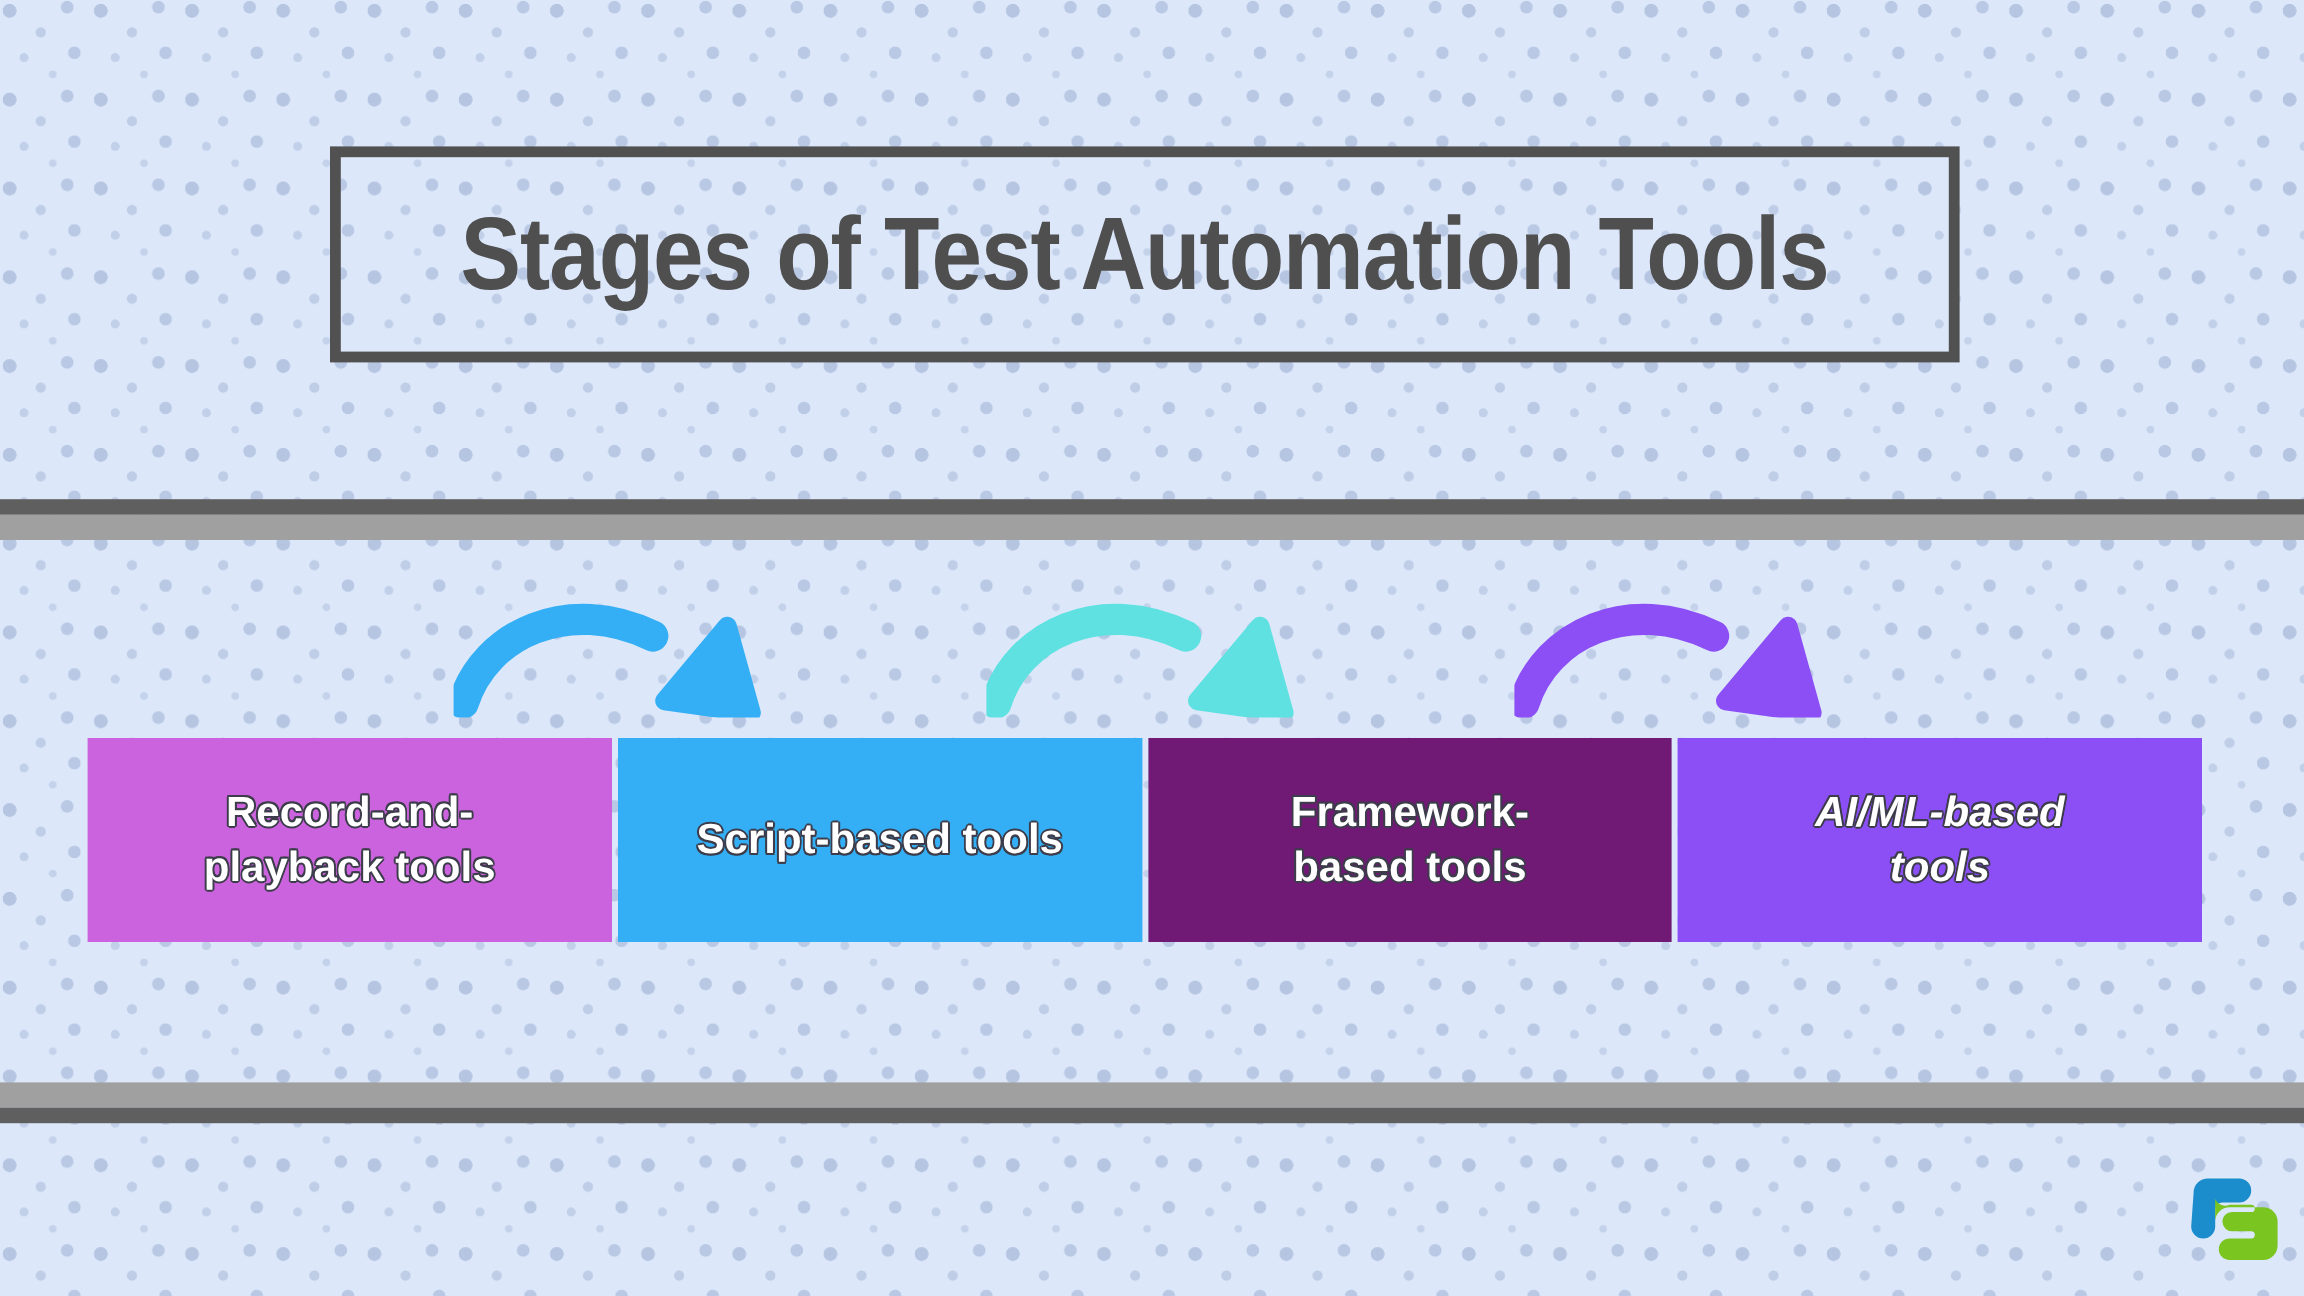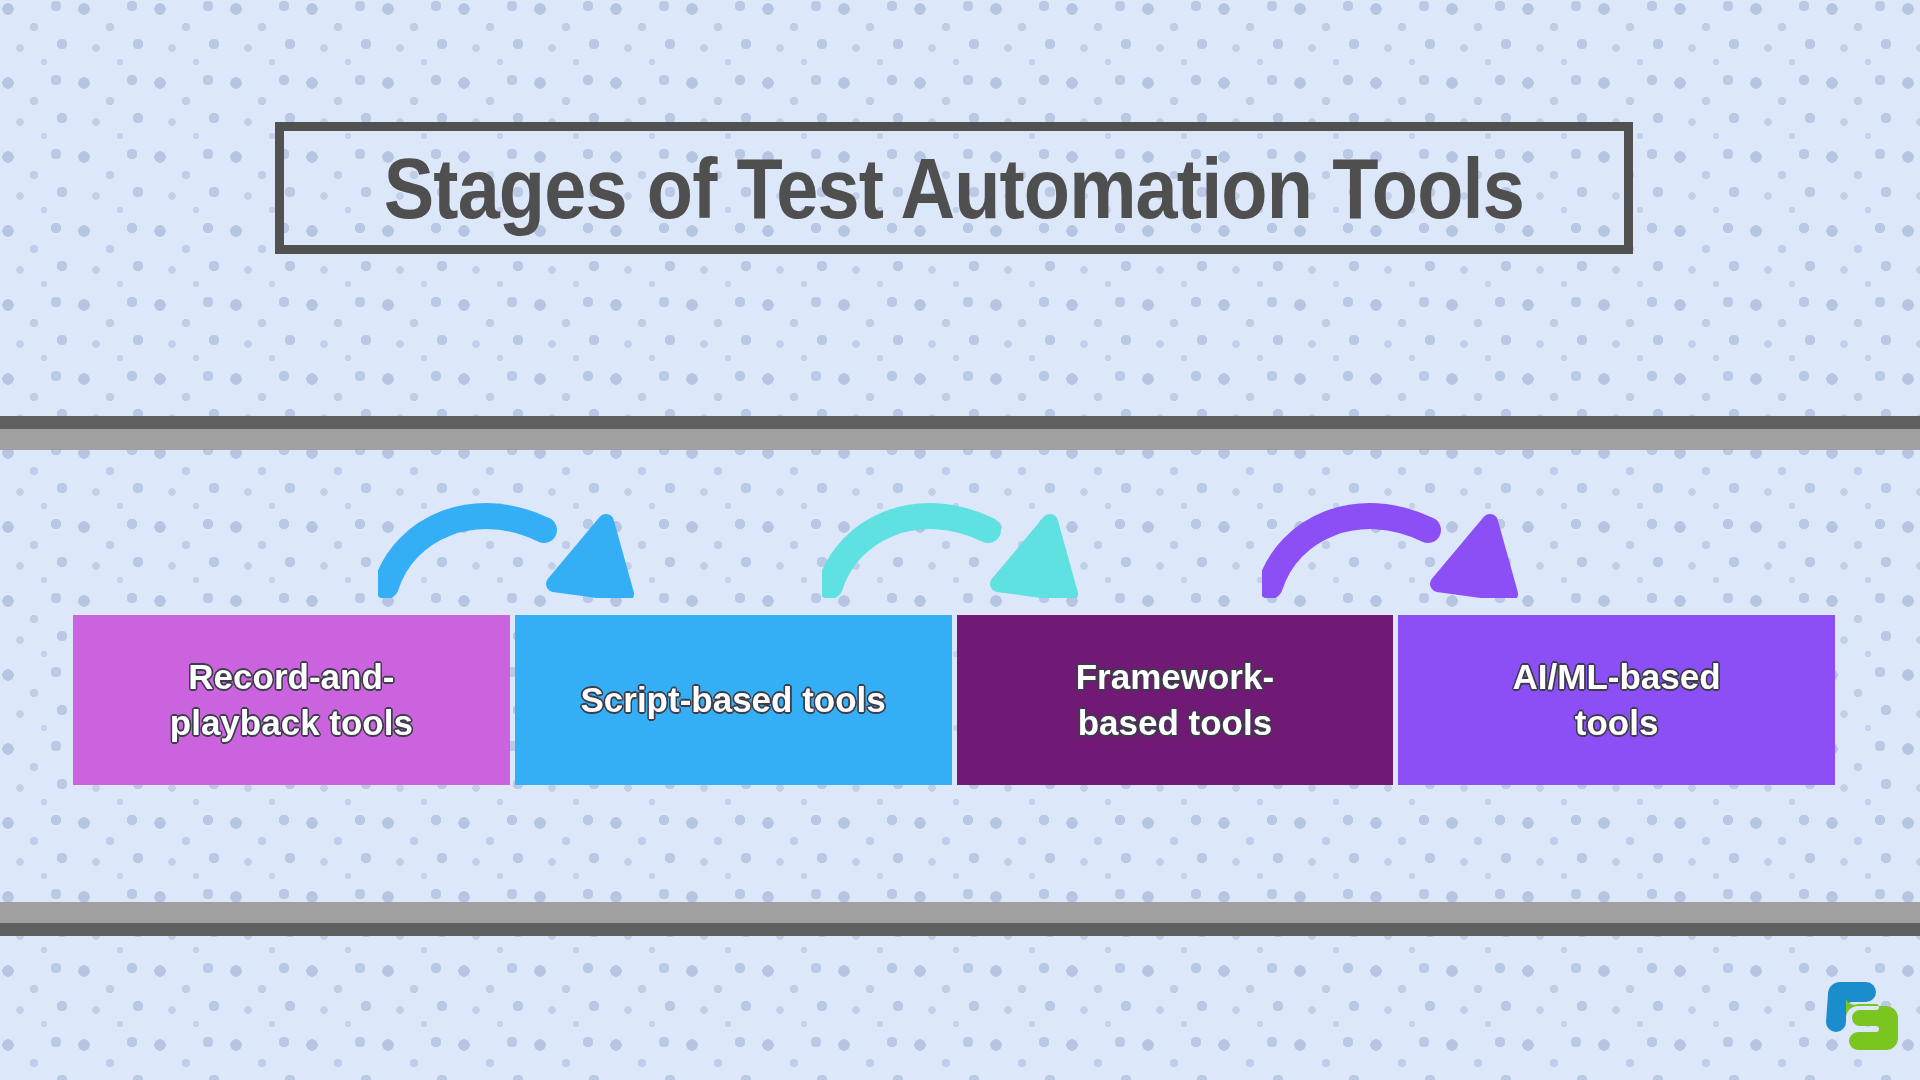--- a/index.html
+++ b/index.html
@@ -33,21 +33,21 @@
     background-size: 76px 74px, 76px 74px, 76px 74px, 76px 74px, 76px 74px, 76px 74px;
     pointer-events: none;
   }
 
   
   .title-frame {
     position: absolute;
     left: 275px;
     top: 122px;
     width: 1358px;
-    height: 132px;
+    height: 180px;
     border: 9px solid #515151;
     box-sizing: border-box;
     display: flex;
     align-items: center;
     justify-content: center;
   }
   .title-text {
     font-family: "Liberation Sans", sans-serif;
     font-weight: bold;
     font-size: 86px;
@@ -101,21 +101,21 @@
   .stage-box {
     flex: 1 1 0;
     margin-right: 5px;
     display: flex;
     align-items: center;
     justify-content: center;
     text-align: center;
     box-sizing: border-box;
     padding: 0 14px;
   }
-  .stage-box:last-child { margin-right: 12px; }
+  .stage-box:last-child { margin-right: 12px; font-style: italic; }
 
   .stage-label {
     font-family: "Liberation Sans", sans-serif;
     font-weight: bold;
     font-size: 35px;
     line-height: 1.32;
     color: #ffffff;
     text-shadow:
        1.6px 0 0 #3c3c4a, -1.6px 0 0 #3c3c4a,
        0 1.6px 0 #3c3c4a, 0 -1.6px 0 #3c3c4a,

